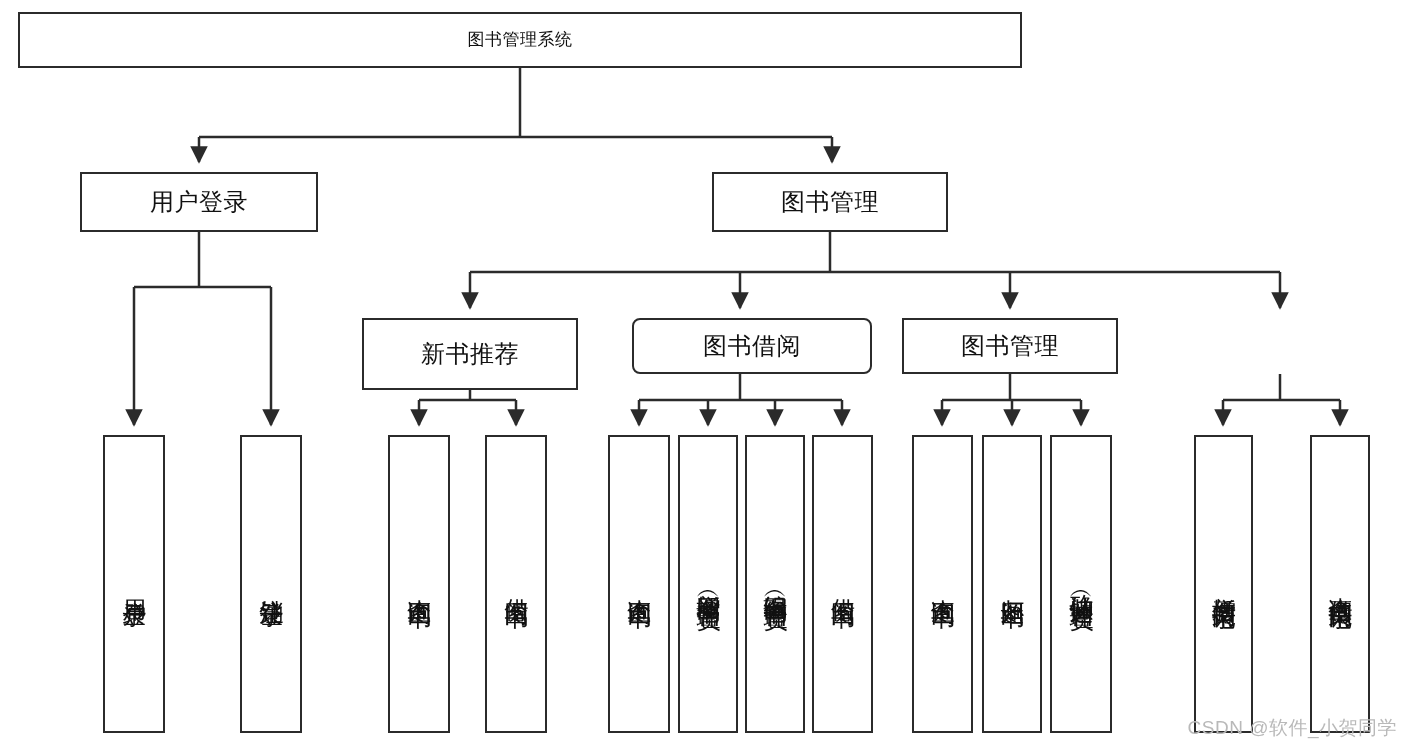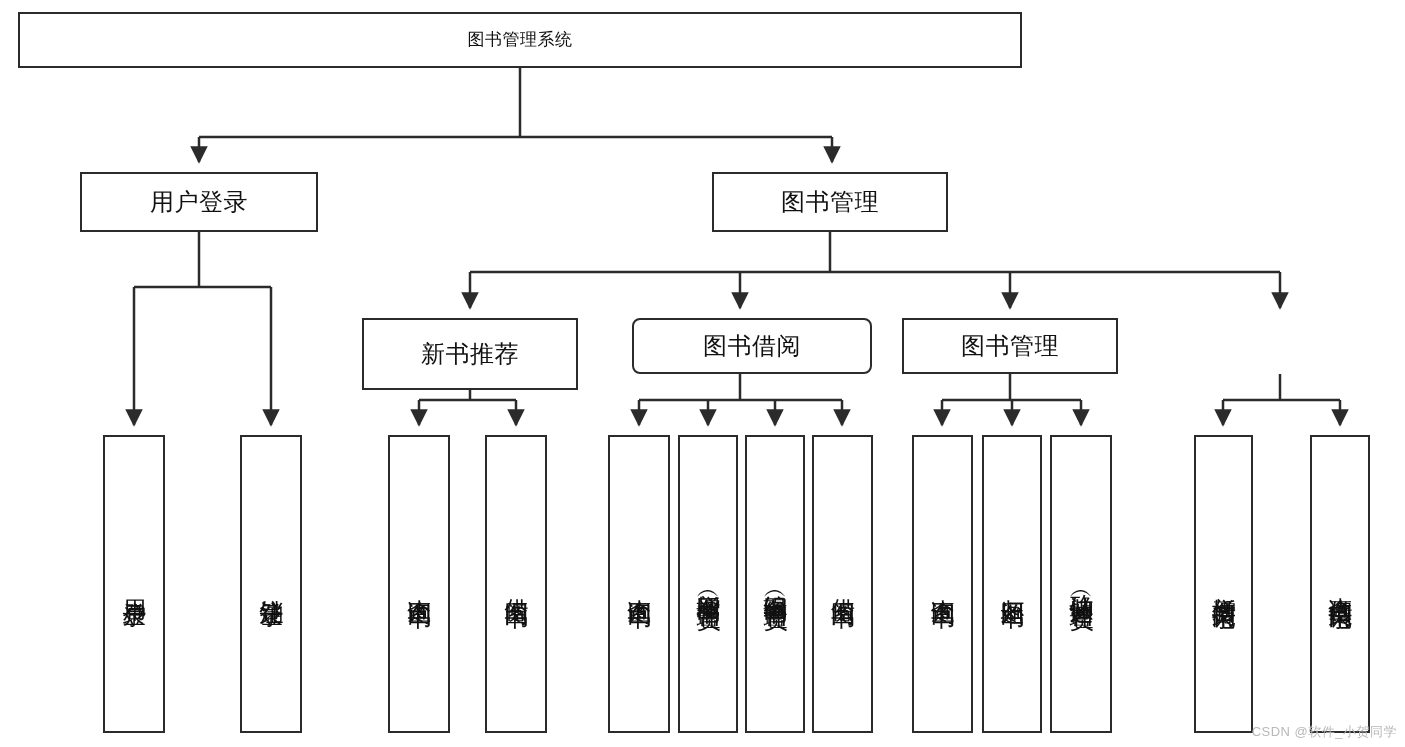--- a/index.html
+++ b/index.html
@@ -56,21 +56,21 @@
     font-size: 24px;
     line-height: 1.12;
     letter-spacing: 2px;
     white-space: nowrap;
     max-height: 278px;
   }
   #watermark {
     position: absolute;
     right: 8px;
     bottom: 6px;
-    font-size: 13px;
+    font-size: 19px;
     color: #b9b9b9;
     white-space: nowrap;
     letter-spacing: 0.5px;
   }
 </style>
 </head>
 <body>
 
 <div id="canvas">
 

